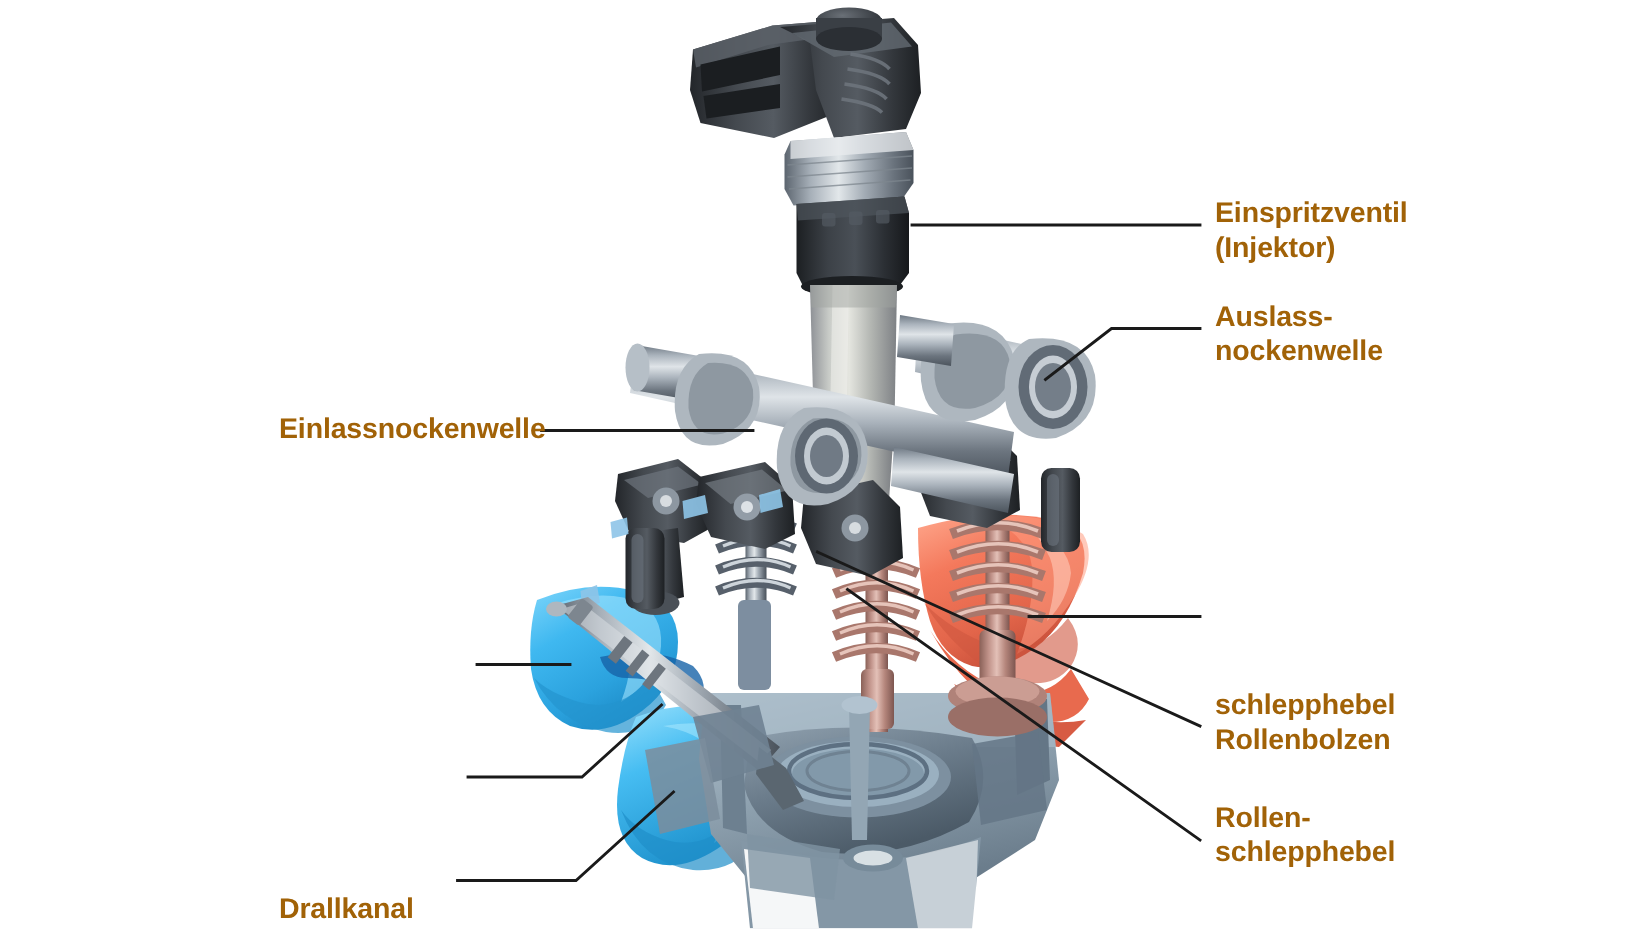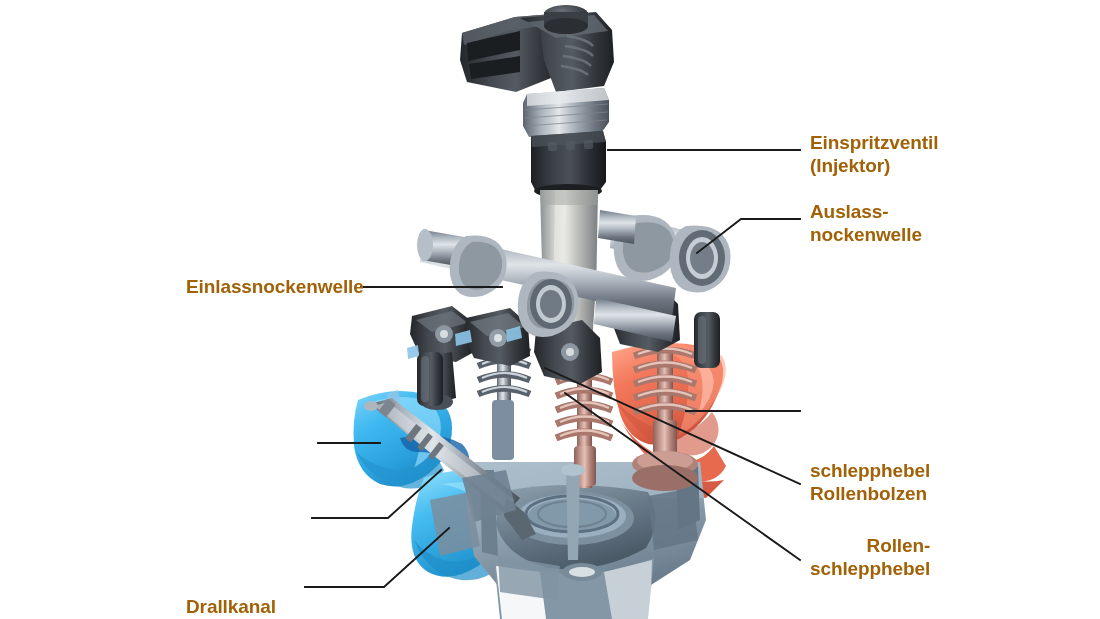--- a/index.html
+++ b/index.html
@@ -416,18 +416,18 @@
 nockenwelle</div>
 
   <div class="label left" style="left:186px; top:275px; width:170px;">Einlassnockenwelle</div>
 
 
 
   <div class="label right" style="left:810px; top:459px;">schlepphebel
 Rollenbolzen</div>
 
 
-  <div class="label right" style="left:810px; top:534px;text-align:right;">Rollen-
+  <div class="label right" style="left:810px; top:534px;">Rollen-
 schlepphebel</div>
 
   <div class="label left" style="left:186px; top:595px; width:113px;">Drallkanal</div>
 
 </div>
 
 </body></html>

